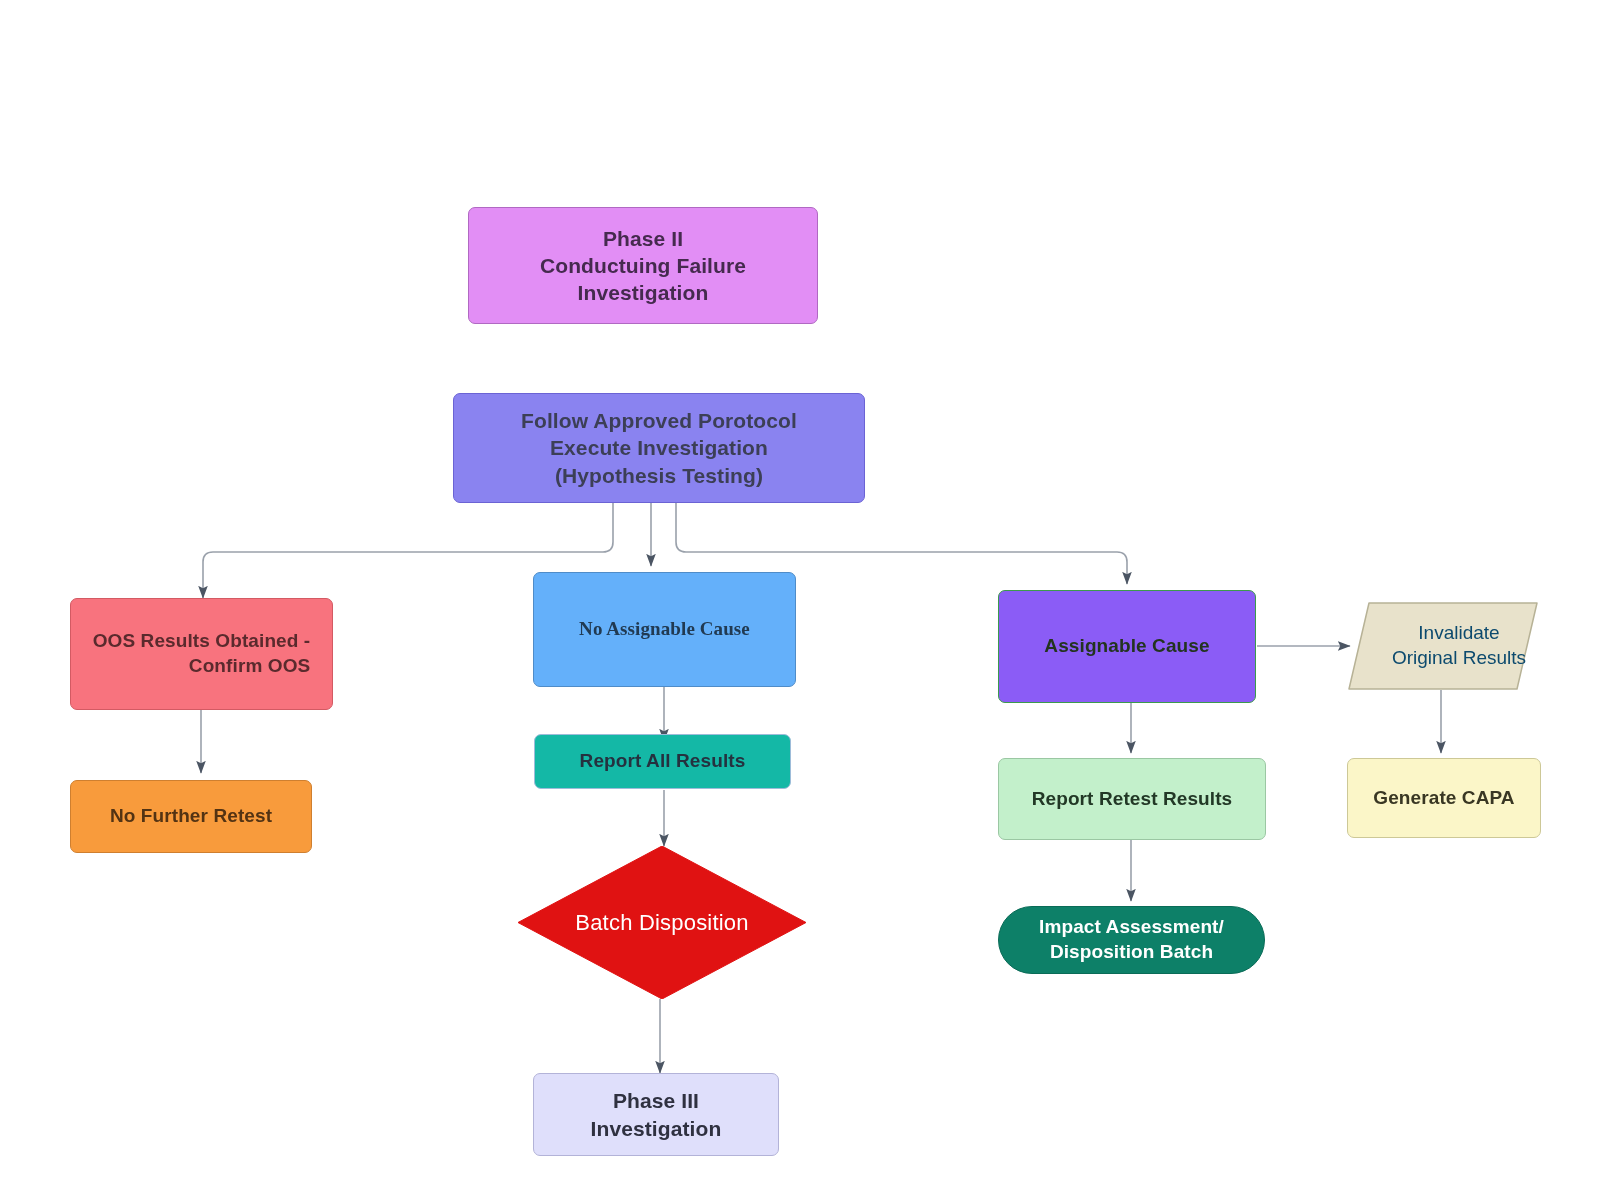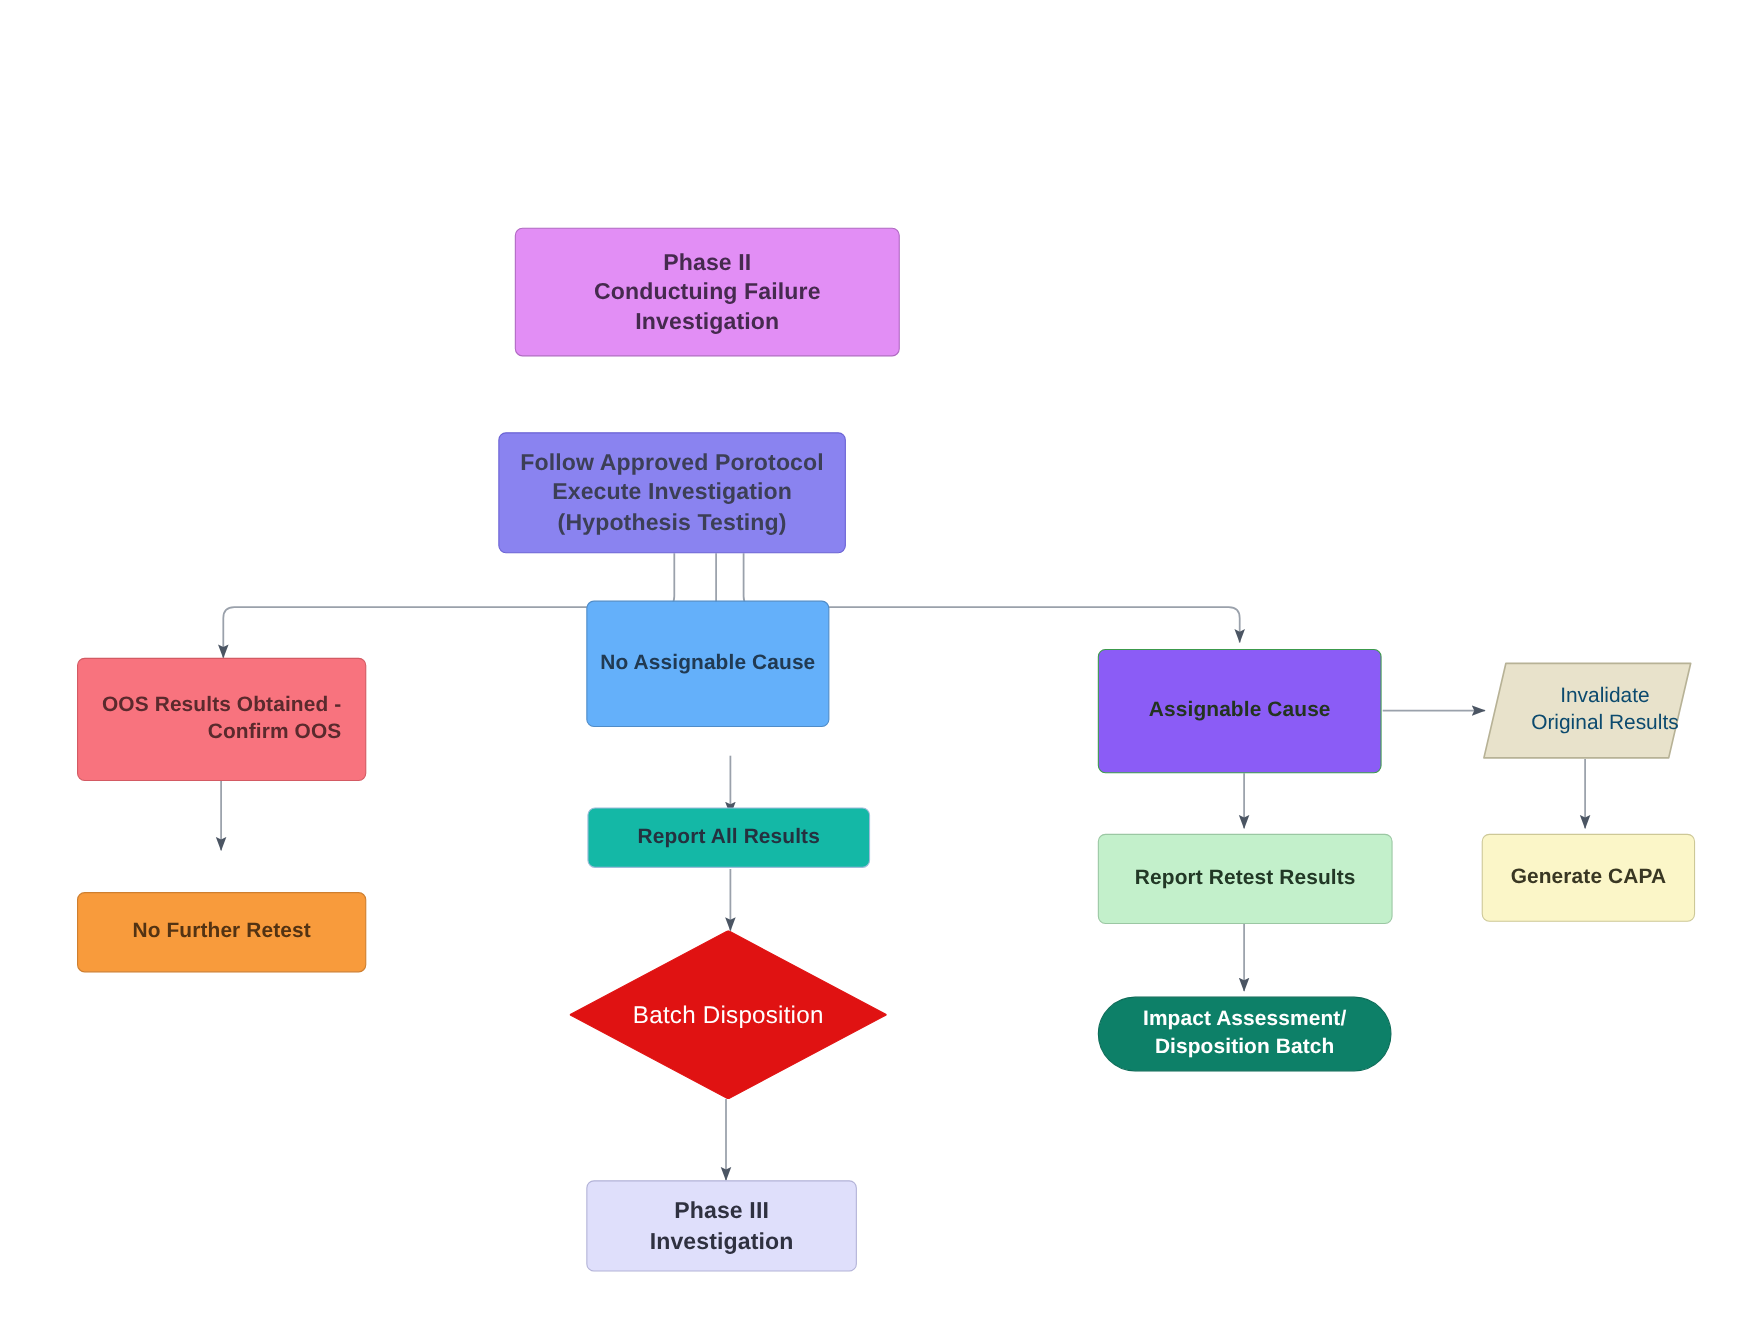--- a/index.html
+++ b/index.html
@@ -196,30 +196,30 @@
       <path d="M 1131,840 L 1131,901"></path>
 
       <path d="M 1441,690 L 1441,753"></path>
     </g>
   </svg>
 
   <div class="node rect n-phase2" style="left:468px; top:207px; width:350px; height:117px;">Phase II
 Conductuing Failure
 Investigation</div>
 
-  <div class="node rect n-protocol" style="left:453px; top:393px; width:316px; height:110px;">Follow Approved Porotocol
+  <div class="node rect n-protocol" style="left:453px; top:393px; width:412px; height:110px;">Follow Approved Porotocol
 Execute Investigation
 (Hypothesis Testing)</div>
 
   <div class="node rect n-oos" style="left:70px; top:598px; width:263px; height:112px;text-align:right;">OOS Results Obtained -
 Confirm OOS</div>
 
-  <div class="node rect n-noretest" style="left:70px; top:811px; width:263px; height:73px;">No Further Retest</div>
-
-  <div class="node rect n-noassign" style="left:533px; top:546px; width:221px; height:115px;">No Assignable Cause</div>
+  <div class="node rect n-noretest" style="left:70px; top:780px; width:242px; height:73px;">No Further Retest</div>
+
+  <div class="node rect n-noassign" style="left:533px; top:572px; width:263px; height:115px;font-family:Liberation Serif, serif;">No Assignable Cause</div>
 
   <div class="node rect n-reportall" style="left:534px; top:734px; width:257px; height:55px;">Report All Results</div>
 
   <div class="diamond-wrap" style="left:518px; top:846px; width:288px; height:153px;">
     <svg class="diamond-shape" viewBox="0 0 288 153" preserveAspectRatio="none">
       <polygon points="144,0 288,76.5 144,153 0,76.5" fill="#e01212" stroke="#e01212" stroke-width="1"></polygon>
     </svg>
     <div class="diamond-label">Batch Disposition</div>
   </div>
 

